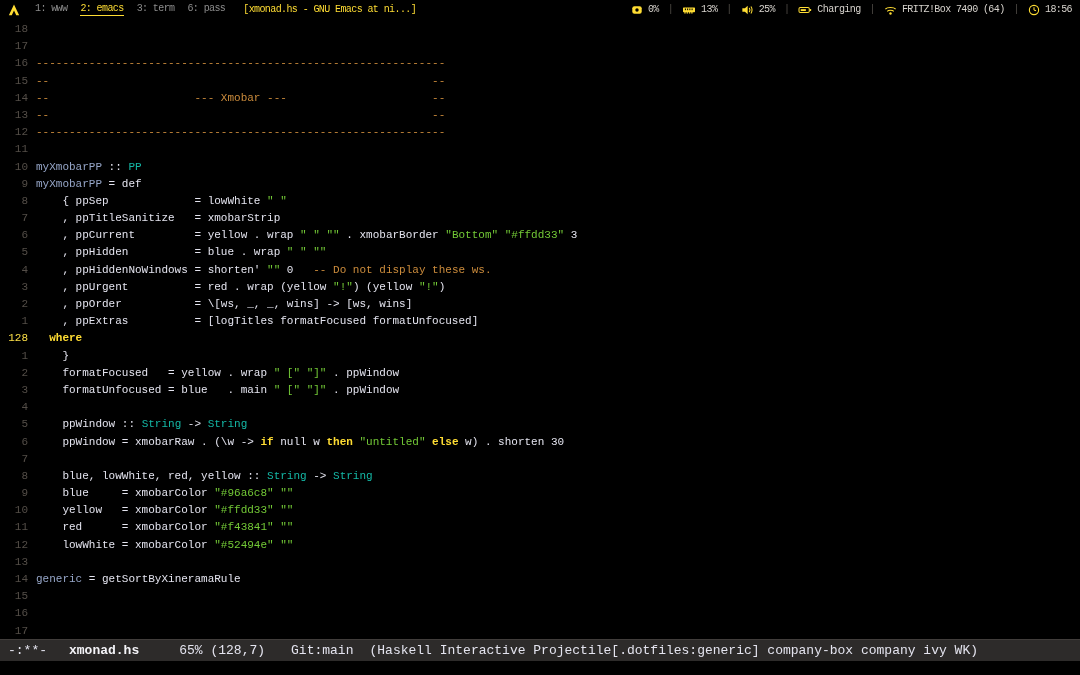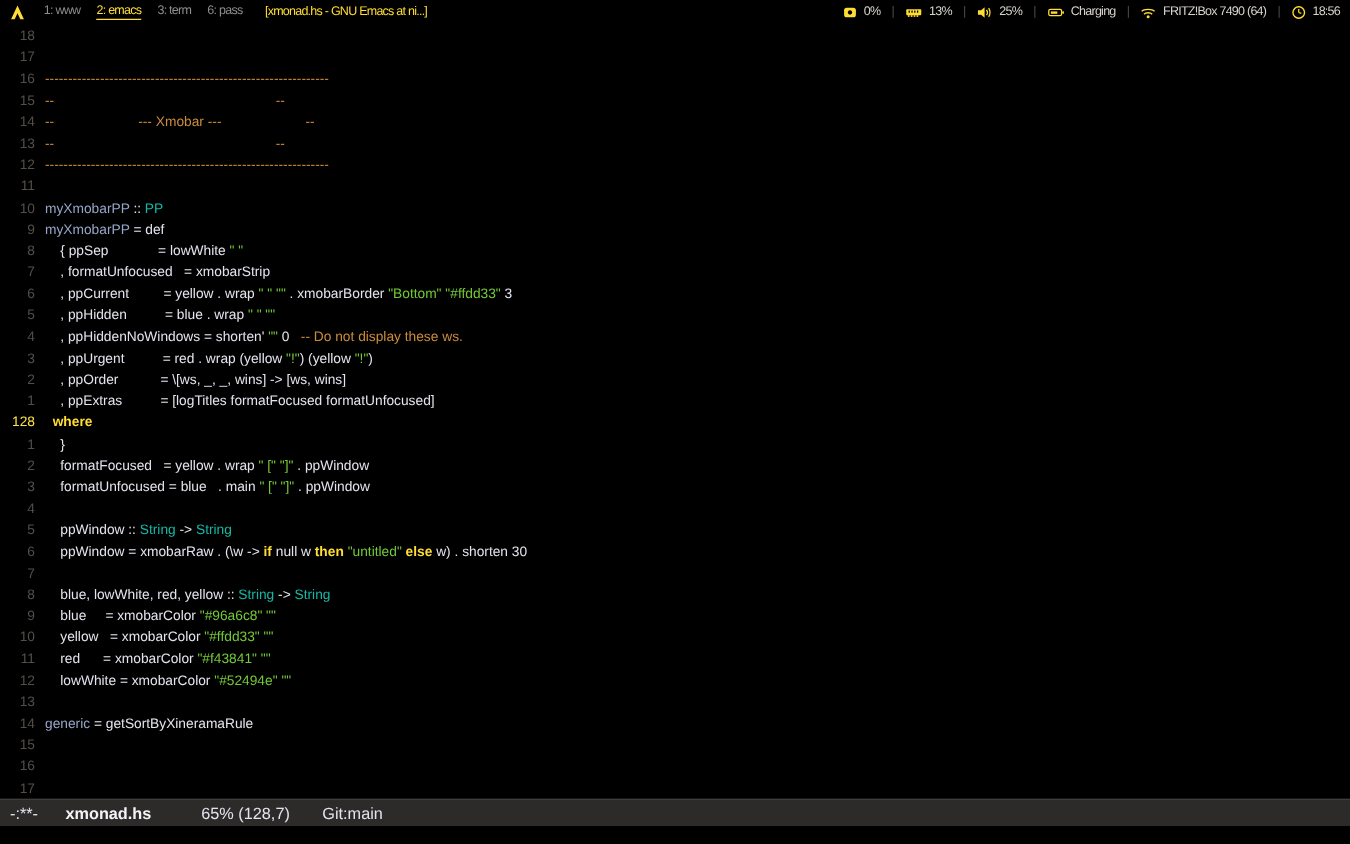--- a/index.html
+++ b/index.html
@@ -1,19 +1,19 @@
 <!DOCTYPE html>
 <html><head>
 <meta charset="utf-8">
 <style>
   * { margin:0; padding:0; box-sizing:border-box; }
   html,body { background:#000; }
   .screen {
     position:relative; width:1080px; height:675px; background:#000000;
-    overflow:hidden; font-family:Liberation Sans, sans-serif;
+    overflow:hidden; font-family:Liberation Mono, monospace;
   }
   
   .xmobar {
     height:19px; display:flex; align-items:center; justify-content:space-between;
     padding:0 8px; font-size:10px; letter-spacing:-0.6px; background:#000;
   }
   .bar-left { display:flex; align-items:center; gap:13px; }
   .logo { display:flex; align-items:center; margin-right:2px; }
   .ws { color:#8d8d8d; padding-bottom:1px; border-bottom:1px solid transparent; cursor:default; }
   .ws.active { color:#ffdd33; border-bottom-color:#ffdd33; }
@@ -180,21 +180,21 @@
       <div class="line">
         <span class="lnum">9</span>
         <span class="lcode"><span class="tok-f">myXmobarPP</span><span class="tok-d"> = def</span></span>
       </div>
       <div class="line">
         <span class="lnum">8</span>
         <span class="lcode"><span class="tok-d">    { ppSep             = lowWhite </span><span class="tok-s">" "</span></span>
       </div>
       <div class="line">
         <span class="lnum">7</span>
-        <span class="lcode"><span class="tok-d">    , formatUnfocused   = xmobarStrip</span></span>
+        <span class="lcode"><span class="tok-d">    , ppTitleSanitize   = xmobarStrip</span></span>
       </div>
       <div class="line">
         <span class="lnum">6</span>
         <span class="lcode"><span class="tok-d">    , ppCurrent         = yellow . wrap </span><span class="tok-s">" "</span><span class="tok-d"> </span><span class="tok-s">""</span><span class="tok-d"> . xmobarBorder </span><span class="tok-s">"Bottom"</span><span class="tok-d"> </span><span class="tok-s">"#ffdd33"</span><span class="tok-d"> 3</span></span>
       </div>
       <div class="line">
         <span class="lnum">5</span>
         <span class="lcode"><span class="tok-d">    , ppHidden          = blue . wrap </span><span class="tok-s">" "</span><span class="tok-d"> </span><span class="tok-s">""</span></span>
       </div>
       <div class="line">
@@ -287,17 +287,18 @@
       </div>
     </div>
 
   <div class="modeline">
     <span class="ml-status">-:**-</span>
     <span class="ml-file">xmonad.hs</span>
     <span class="ml-pos">65%</span>
     <span> </span>
     <span>(128,7)</span>
     <span class="ml-git">Git:main</span>
+    <span class="ml-modes">(Haskell Interactive Projectile[.dotfiles:generic] company-box company ivy WK)</span>
   </div>
 
   <div class="minibuffer"></div>
 
 </div>
 
 </body></html>

